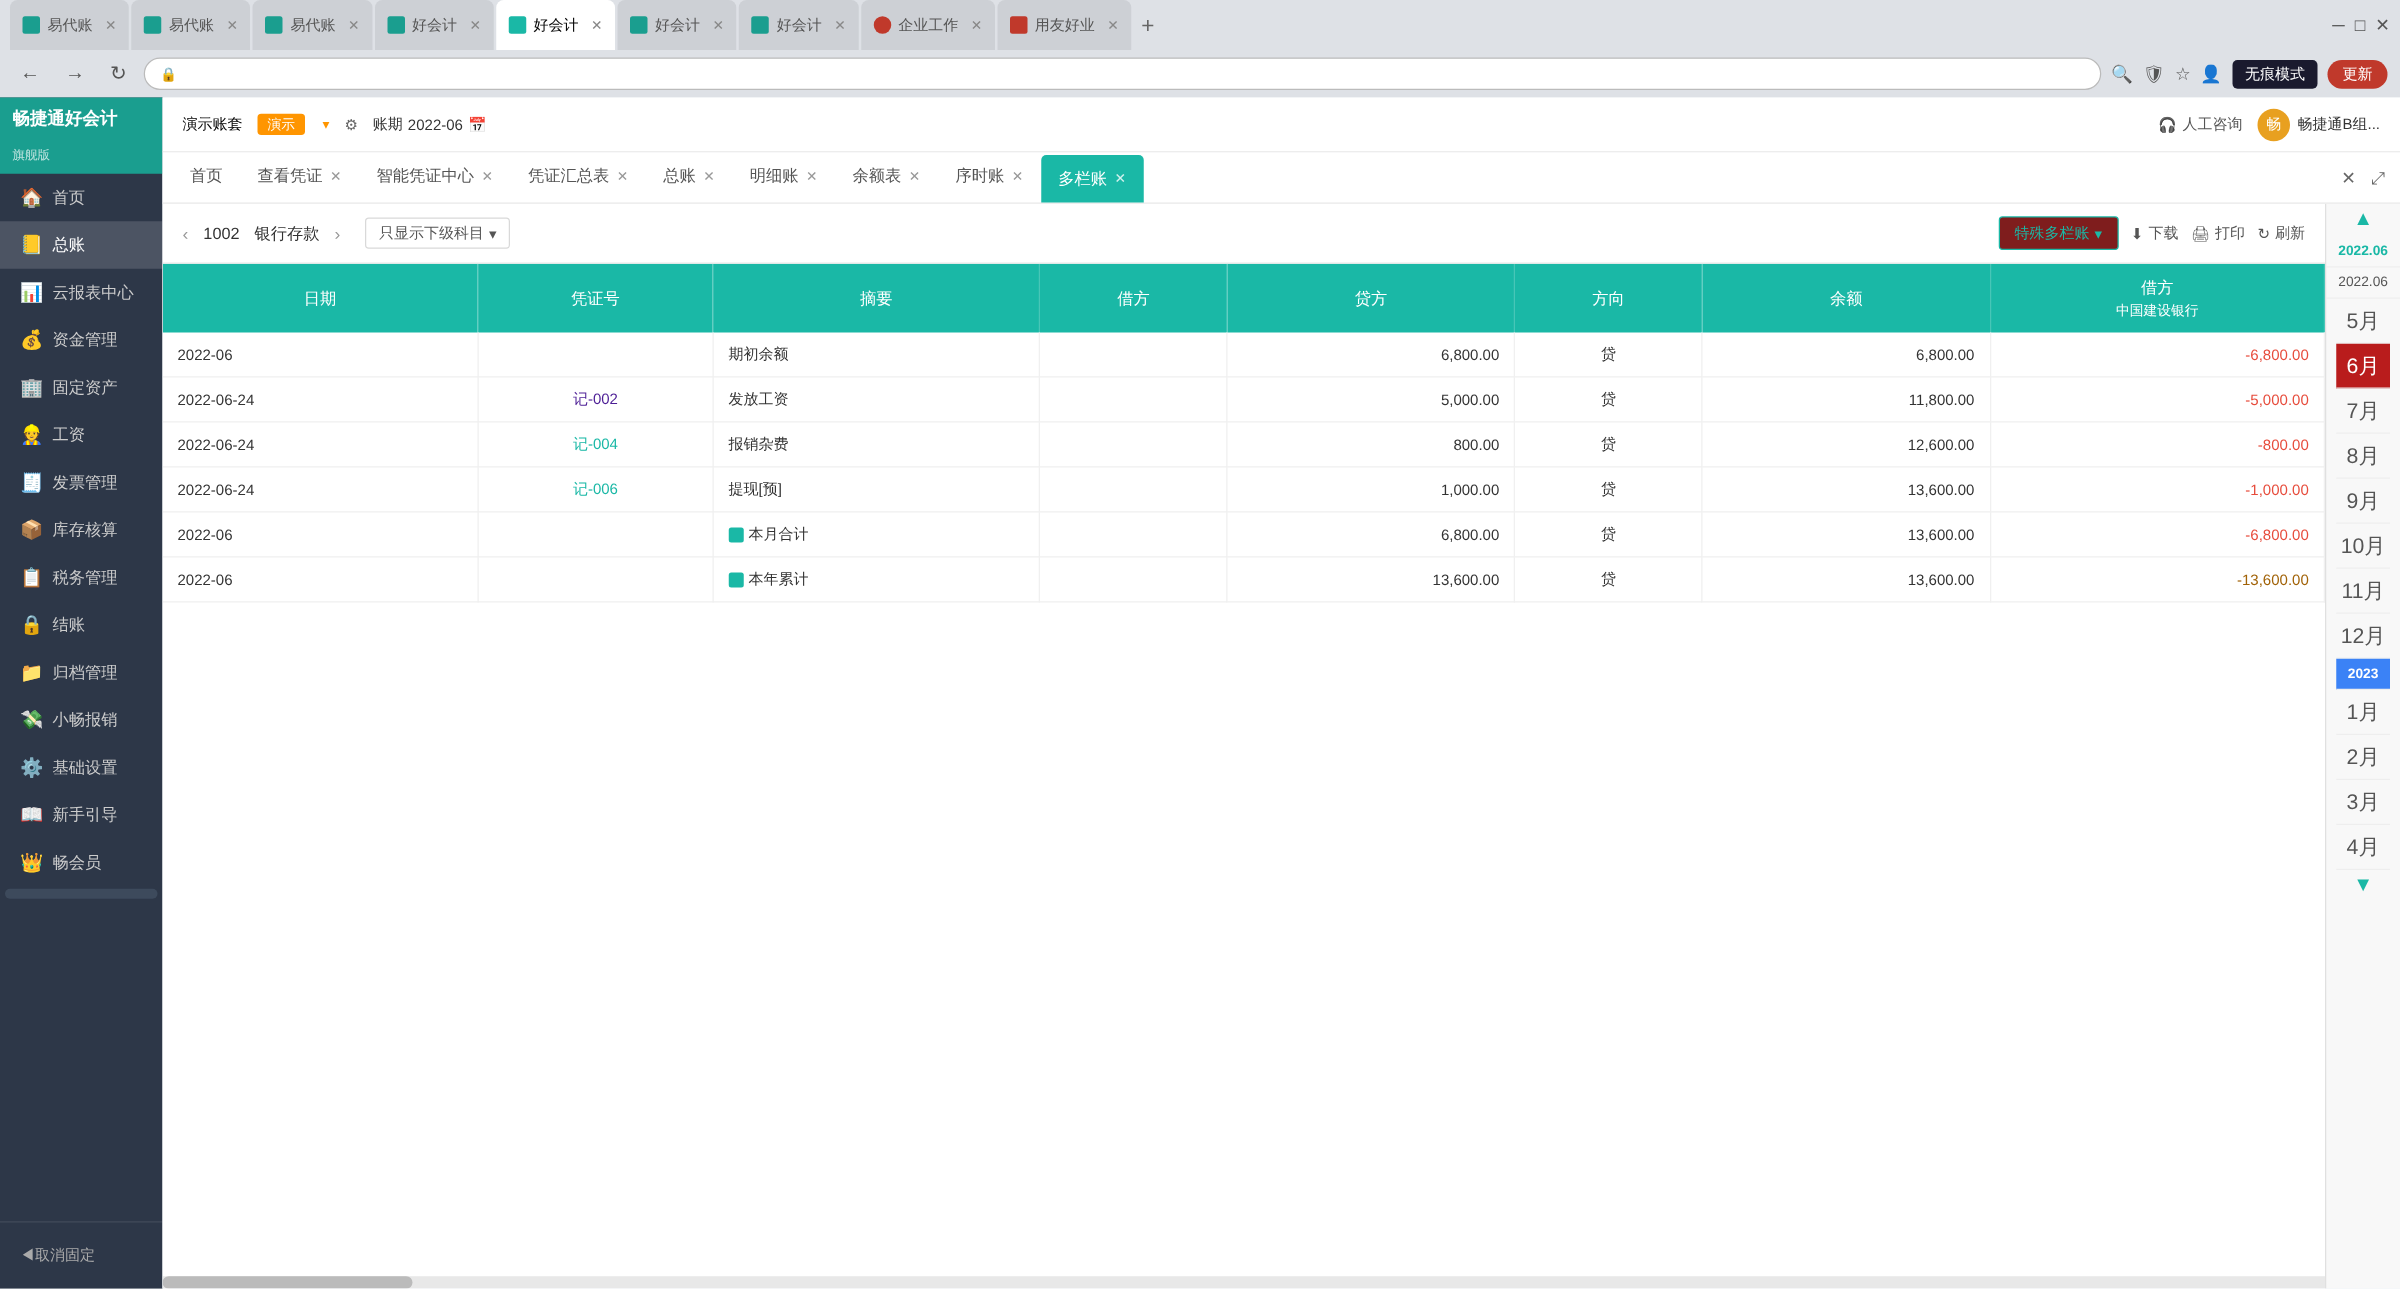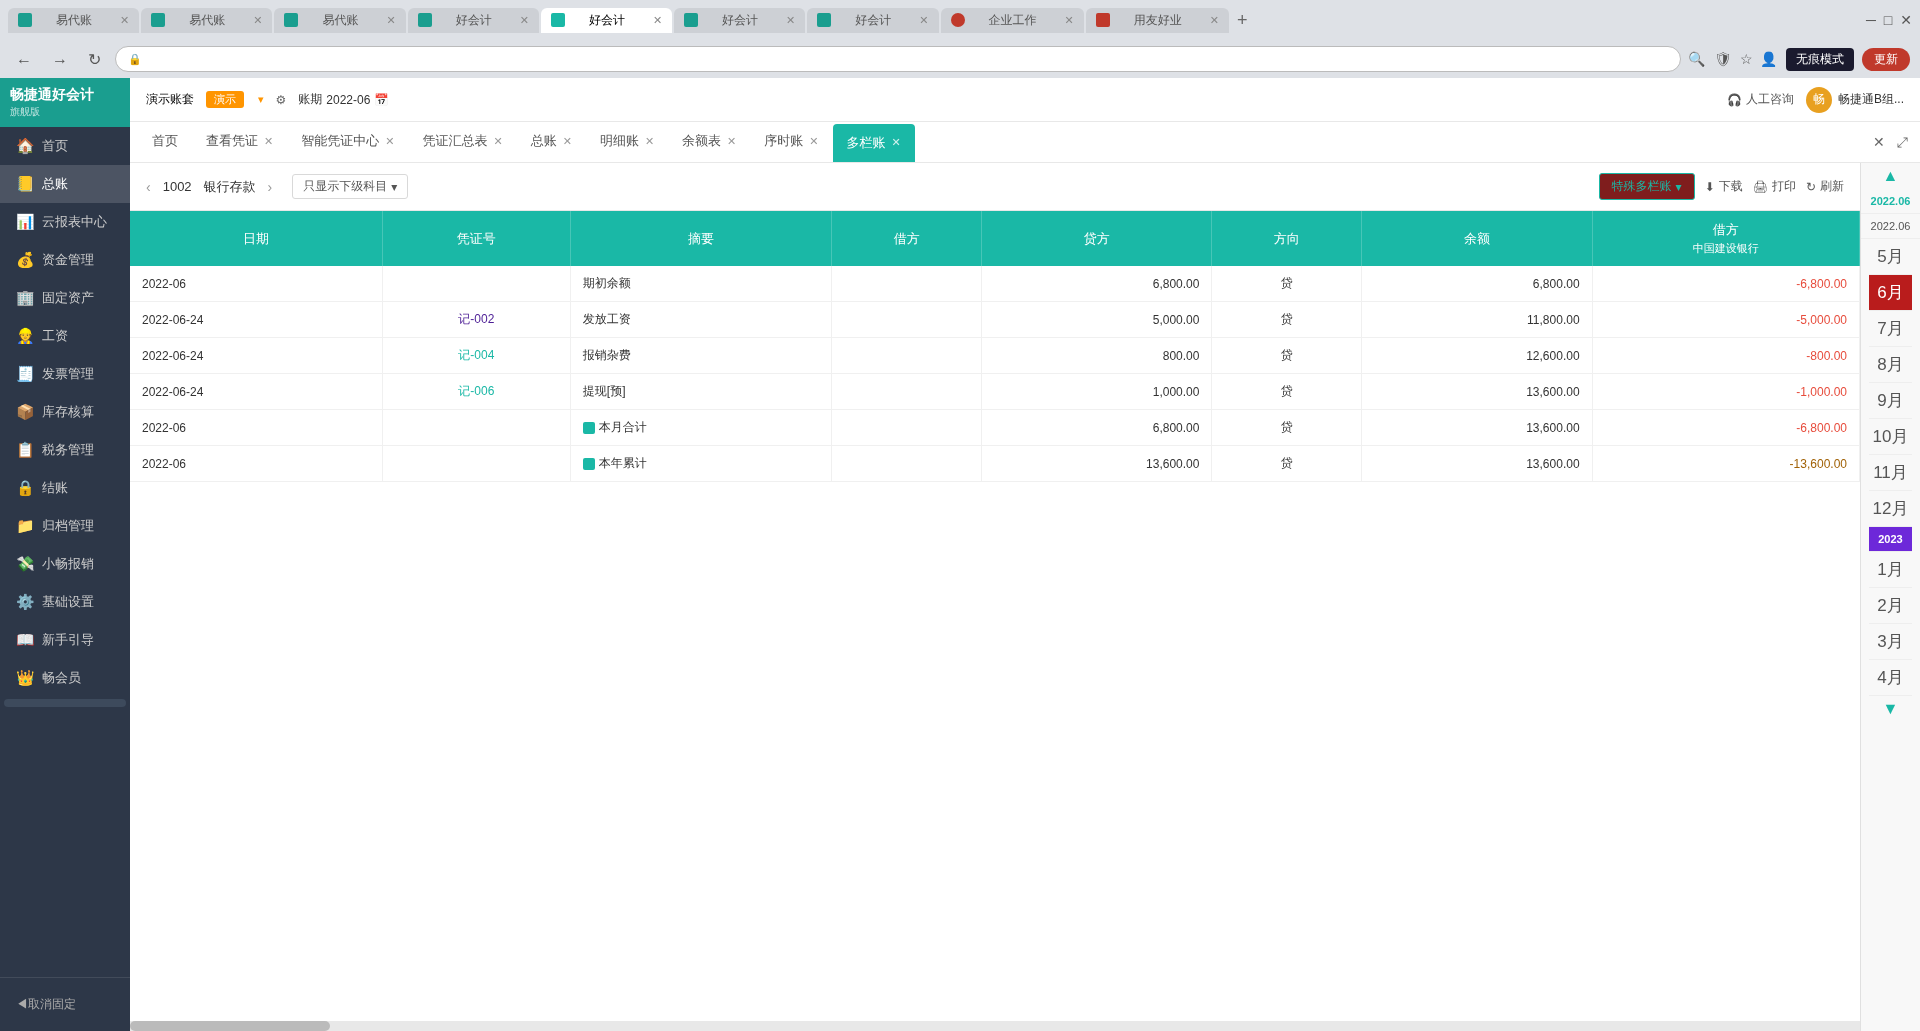--- a/index.html
+++ b/index.html
@@ -1,20 +1,20 @@
 <!DOCTYPE html>
 <html><head>
   <meta charset="utf-8">
   <style>
     * { box-sizing: border-box; margin: 0; padding: 0; }
     body { font-family: 'Microsoft YaHei', Arial, sans-serif; font-size: 12px; background: #f0f2f5; overflow: hidden; width: 1920px; height: 1031px; }
 
     
     .browser-chrome { background: #dee1e6; height: 40px; display: flex; align-items: center; padding: 0 8px; gap: 2px; }
-    .tab { display: flex; align-items: center; height: 25px; padding: 0 10px; border-radius: 6px 6px 0 0; font-size: 12px; gap: 24px; cursor: pointer; max-width: 160px; }
+    .tab { display: flex; align-items: center; height: 40px; padding: 0 10px; border-radius: 6px 6px 0 0; font-size: 12px; gap: 6px; cursor: pointer; max-width: 160px; }
     .tab.active { background: #fff; }
     .tab.inactive { background: #cdd0d5; color: #555; }
     .tab-favicon { width: 14px; height: 14px; border-radius: 2px; flex-shrink: 0; }
     .tab-close { margin-left: 4px; color: #888; font-size: 11px; cursor: pointer; }
     .tab-add { background: none; border: none; font-size: 18px; color: #666; cursor: pointer; padding: 0 6px; }
     .browser-controls { display: flex; align-items: center; gap: 8px; margin-left: auto; }
     .browser-btn { background: none; border: none; font-size: 14px; color: #555; cursor: pointer; }
 
     
     .address-bar-row { background: #dee1e6; height: 38px; display: flex; align-items: center; padding: 0 10px; gap: 8px; }
@@ -26,21 +26,21 @@
     .no-trace-btn { background: #1a1a2e; color: #fff; border: none; border-radius: 4px; padding: 3px 10px; font-size: 12px; cursor: pointer; }
     .update-btn { background: #c0392b; color: #fff; border: none; border-radius: 12px; padding: 3px 12px; font-size: 12px; cursor: pointer; }
 
     
     .app-container { display: flex; height: calc(1031px - 78px); }
 
     
     .sidebar { width: 130px; background: #2d3748; color: #fff; display: flex; flex-direction: column; height: 100%; flex-shrink: 0; }
     .sidebar-logo { background: #1a9e8f; padding: 8px 10px; display: flex; flex-direction: column; align-items: flex-start; }
     .logo-text { font-size: 14px; font-weight: bold; color: #fff; }
-    .logo-sub { font-size: 10px; color: rgba(255,255,255,0.7); margin-top: 1px; }
+    .logo-sub { font-size: 10px; color: rgba(255,255,255,0.7); margin-top: 13px; }
     .sidebar-item { display: flex; align-items: center; padding: 10px 16px; cursor: pointer; gap: 8px; color: #ccc; font-size: 13px; }
     .sidebar-item.active { background: rgba(255,255,255,0.15); color: #fff; }
     .sidebar-item-icon { font-size: 15px; width: 18px; text-align: center; }
     .sidebar-bottom { margin-top: auto; padding: 10px 0; border-top: 1px solid rgba(255,255,255,0.1); }
     .sidebar-bottom-item { display: flex; align-items: center; padding: 8px 16px; cursor: pointer; gap: 8px; color: #aaa; font-size: 12px; }
     .sidebar-scroll { height: 8px; background: #3d4a5c; cursor: pointer; margin: 2px 4px; border-radius: 4px; }
 
     
     .main-content { flex: 1; display: flex; flex-direction: column; background: #f5f7fa; overflow: hidden; }
 
@@ -83,21 +83,21 @@
     tbody tr td { font-size: 12px; color: #333; padding: 9px 12px; text-align: center; border-bottom: 1px solid #f0f0f0; border-right: 1px solid #f0f0f0; }
     .text-left { text-align: left; }
     .text-right { text-align: right; }
     .col-header-double { display: flex; flex-direction: column; align-items: center; gap: 2px; }
     .col-sub { font-size: 11px; }
 
     
     .date-panel { width: 60px; background: #f8f8f8; border-left: 1px solid #e0e0e0; display: flex; flex-direction: column; align-items: center; overflow-y: auto; flex-shrink: 0; }
     .date-item { width: 100%; text-align: center; padding: 6px 4px; font-size: 17px; color: #555; cursor: pointer; border-bottom: 1px solid #eee; }
     .date-item.active { background: #b91c1c; color: #fff; }
-    .date-item.year-marker { background: #6d28d9; color: #fff; font-size: 11px; font-weight: bold; }
+    .date-item.year-marker { background: #3b82f6; color: #fff; font-size: 11px; font-weight: bold; }
     .date-scroll-up { width: 100%; text-align: center; padding: 4px; cursor: pointer; color: #1ab8a6; font-size: 16px; }
     .date-scroll-down { width: 100%; text-align: center; padding: 4px; cursor: pointer; color: #1ab8a6; font-size: 16px; }
 
     
     .h-scrollbar { height: 10px; background: #e8e8e8; cursor: pointer; }
     .h-scrollbar-thumb { height: 100%; width: 200px; background: #bbb; border-radius: 5px; }
   </style>
 </head>
 <body>
 

